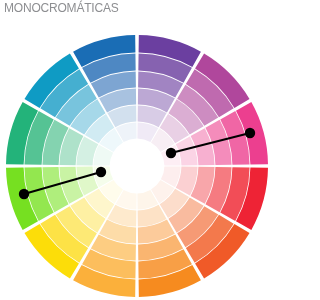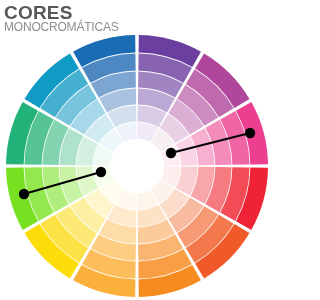--- a/index.html
+++ b/index.html
@@ -68,21 +68,20 @@
   .marker-dot {
     fill: #000000;
   }
 </style>
 </head>
 <body>
 
 <div id="app">
 
   <div class="title-block">
-    <span class="title-main">CORES</span>
     <span class="title-sub">MONOCROMÁTICAS</span>
   </div>
 
   <div class="wheel-wrap">
     <svg class="wheel-svg" viewBox="0 0 275 270" xmlns="http://www.w3.org/2000/svg">
       <g id="wheel-segments">
           <path d="M138.83 5.01 A131 131 0 0 1 200.91 21.65 L192.32 37.01 A113.4 113.4 0 0 0 138.58 22.61 Z" fill="#6b3fa0"></path>
           <path d="M138.57 23.41 A112.6 112.6 0 0 1 191.93 37.71 L183.54 52.72 A95.4 95.4 0 0 0 138.33 40.61 Z" fill="#8662b0"></path>
           <path d="M138.32 41.41 A94.6 94.6 0 0 1 183.15 53.42 L175.25 67.56 A78.4 78.4 0 0 0 138.09 57.61 Z" fill="#a184c2"></path>
           <path d="M138.08 58.41 A77.6 77.6 0 0 1 174.86 68.26 L166.95 82.40 A61.4 61.4 0 0 0 137.86 74.61 Z" fill="#bca8d4"></path>

